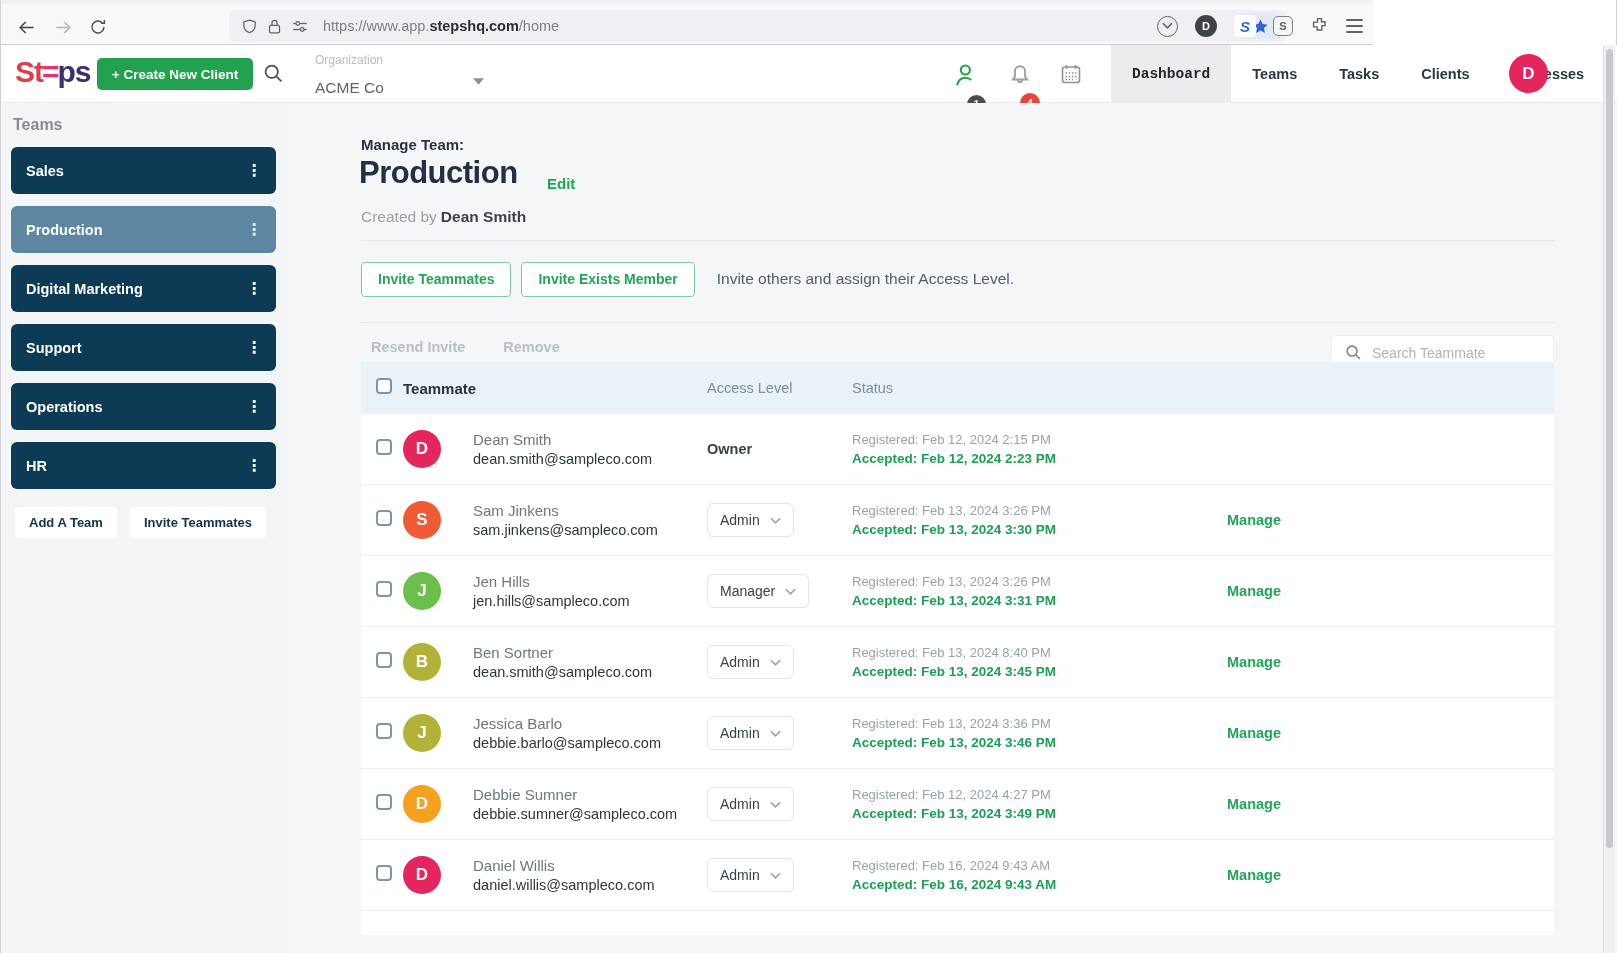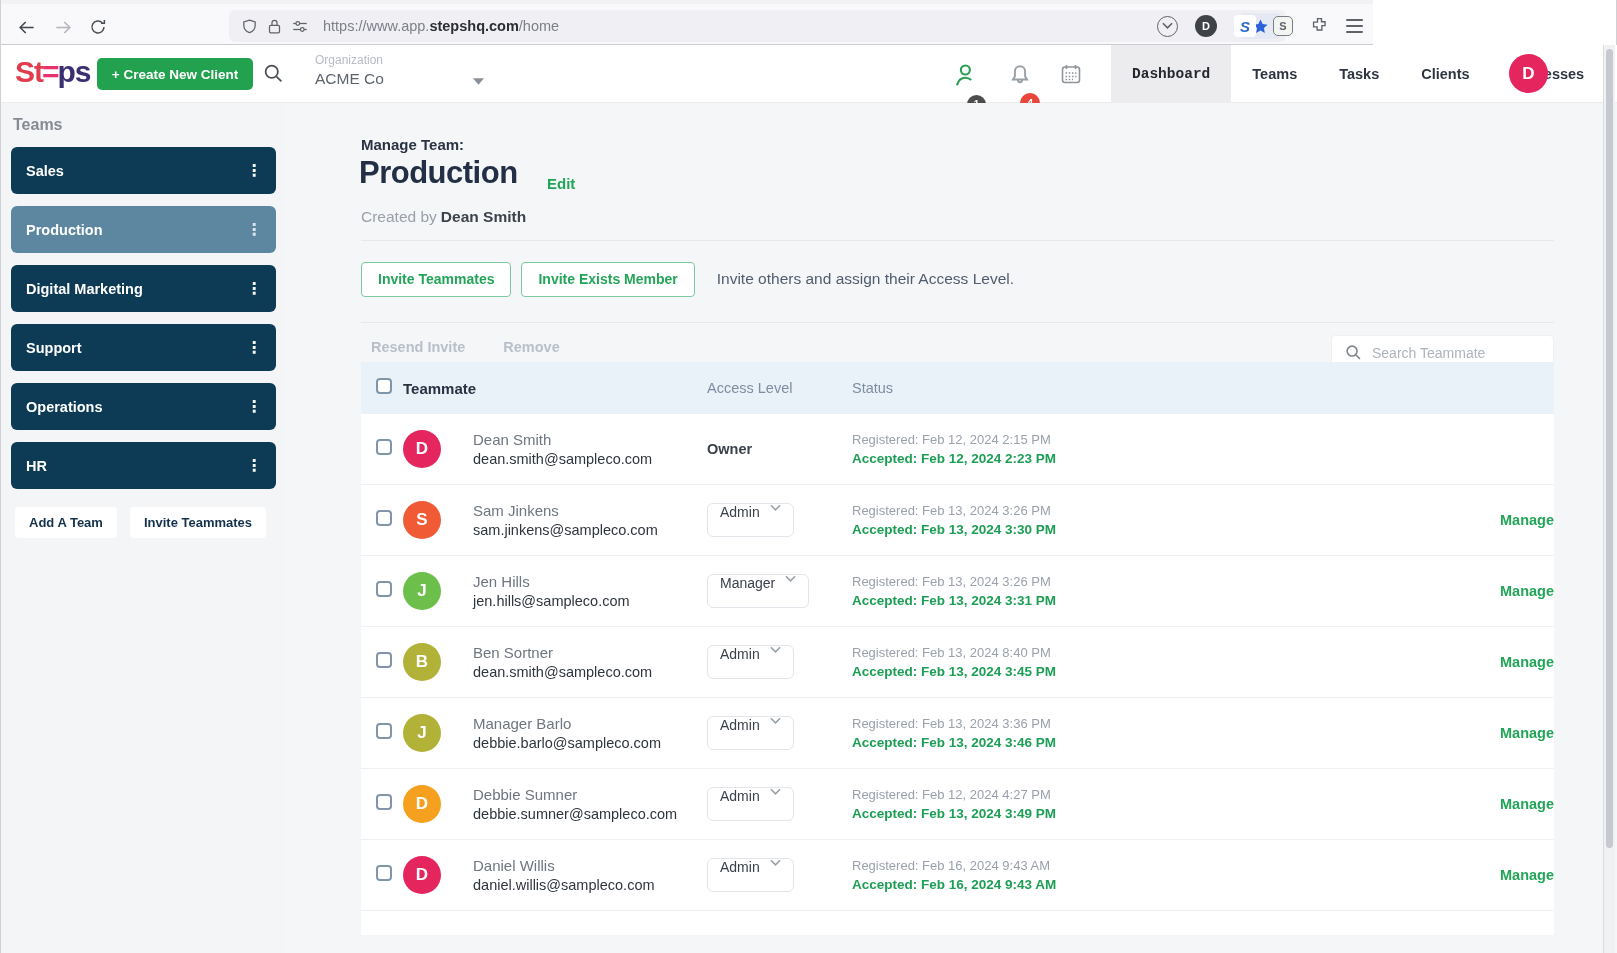--- a/index.html
+++ b/index.html
@@ -31,21 +31,21 @@
 
   
   .app-header { position:absolute; left:0; top:45px; width:1617px; height:58px; background:#fff; border-bottom:1px solid #ededef; }
   .logo { position:absolute; left:14px; top:10px; font-size:30px; font-weight:800; letter-spacing:-1px; }
   .logo .st { color:#e03c4e; } .logo .eq { color:#e8336d; margin:0 -1px; } .logo .ps { color:#3b2f72; }
   .create-btn { position:absolute; left:96px; top:13px; width:156px; height:32px; background:#22a24f; border:none; border-radius:5px;
     color:#fff; font-weight:700; font-size:13.5px; font-family:inherit; }
   .hdr-search { position:absolute; left:262px; top:18px; }
   .org-box { position:absolute; left:314px; top:8px; width:170px; }
   .org-label { font-size:12px; color:#b7bcc4; }
-  .org-value { font-size:15.5px; color:#5d646e; margin-top:3px; }
+  .org-value { font-size:15.5px; color:#5d646e; margin-top:12px; }
   .org-caret { position:absolute; left:472px; top:26px; }
   .hdr-icon { position:absolute; top:14px; }
   .icon-badge { position:absolute; border-radius:50%; color:#fff; font-weight:700; display:flex; align-items:center; justify-content:center; }
   .badge-dark { width:19px; height:19px; background:#4d4d4d; font-size:10px; left:966px; top:50px; }
   .badge-red { width:20px; height:20px; background:#e8453c; font-size:11px; left:1019px; top:48px; }
   .main-nav { position:absolute; left:1110px; top:0; height:58px; display:flex; align-items:stretch; }
   .nav-item { display:flex; align-items:center; padding:0 21px; font-size:14.5px; color:#2e3440; font-weight:600; }
   .nav-item.active { background:#ececee; font-weight:800; color:#23272e;font-family:Liberation Mono, monospace; }
   .profile-avatar { position:absolute; left:1508px; top:9px; width:39px; height:39px; border-radius:50%;
     color:#fff; font-size:17px; font-weight:700; display:flex; align-items:center; justify-content:center; }
@@ -91,25 +91,25 @@
   .th-gray { font-size:14.5px; color:#7e8da0; }
   .cb-wrap { padding-left:15px; }
   .checkbox { display:inline-block; width:16px; height:16px; border:2px solid #8096a8; border-radius:4px; background:#fff; }
   .trow { height:71px; background:#fff; border-bottom:1px solid #eef0f2;
     display:grid; grid-template-columns:42px 70px 234px 145px 360px 1fr; align-items:center; }
   .avatar { width:38px; height:38px; border-radius:50%; color:#fff; font-size:17px; font-weight:700;
     display:flex; align-items:center; justify-content:center; }
   .tname { font-size:15px; color:#6f7680; margin-bottom:3px; }
   .temail { font-size:14.5px; color:#2f353d; }
   .access-text { font-size:14.5px; font-weight:600; color:#3a414b; }
-  .access-select { display:inline-flex; gap:10px; height:34px; padding:0 12px; background:#fff;
+  .access-select { display:inline-flex; align-items:center; gap:10px; height:34px; padding:0 12px; background:#fff;
     border:1px solid #e2e5e9; border-radius:6px; font-size:14px; color:#3a414b; }
   .registered { font-size:13px; color:#9aa1ab; margin-bottom:4px; }
   .accepted { font-size:13.5px; font-weight:700; color:#1d9e55; }
-  .manage-cell { padding-left:15px;text-align:right; }
+  .manage-cell { padding-left:15px; }
   .manage-link { font-size:14.5px; font-weight:700; color:#23a559; }
   .table-filler { height:24px; background:#fff; }
 
   
   .scrollbar { position:absolute; right:1px; top:45px; bottom:0; width:12px; background:#f0f1f3; border-left:1px solid #dcdce0; }
   .scroll-thumb { position:absolute; left:2px; right:2px; top:4px; height:88%; background:#c6c9cf; border-radius:5px; }
 </style>
 </head>
 <body>
 
@@ -410,21 +410,21 @@
     <span class="manage-cell"><a class="manage-link">Manage</a></span>
   </div>
           <div class="trow">
     <span class="cb-wrap"><span class="checkbox"></span></span>
     <span>
               <span class="avatar" style="background: rgb(178, 177, 56);">
                 <span>J</span>
               </span>
             </span>
     <span>
-      <div class="tname">Manager Barlo</div>
+      <div class="tname">Jessica Barlo</div>
       <div class="temail">debbie.barlo@sampleco.com</div>
     </span>
     <span>
       
       <span class="access-select">
         <span>Admin</span>
         <svg width="11" height="7" viewBox="0 0 12 7" fill="none" stroke="#98a0a8" stroke-width="1.7">
                   <polyline points="1 1 6 6 11 1"></polyline>
                 </svg>
       </span>

